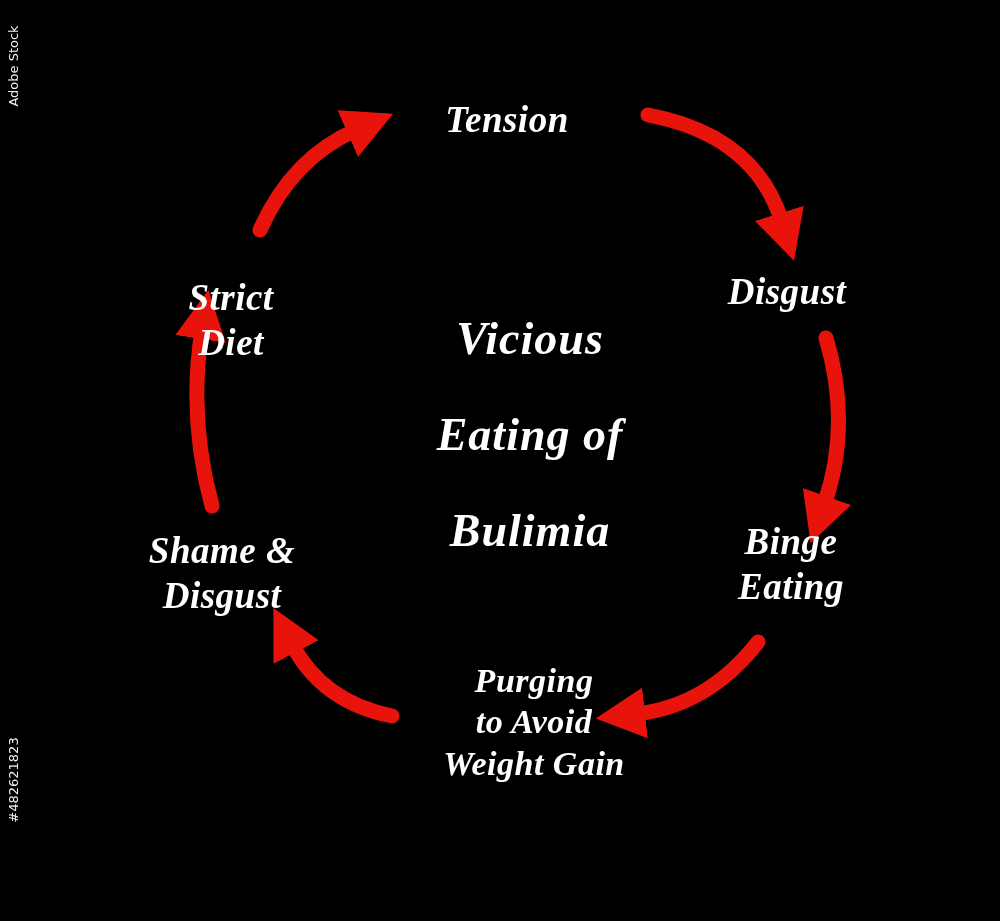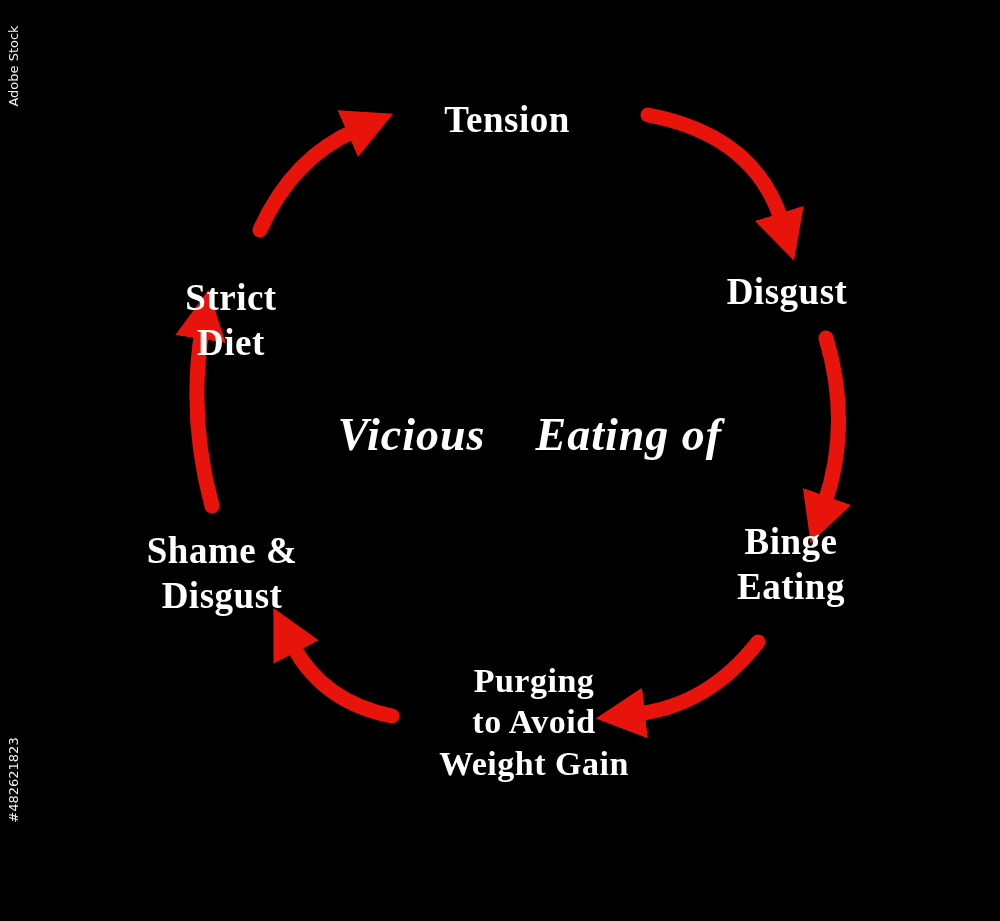--- a/index.html
+++ b/index.html
@@ -12,38 +12,40 @@
   body{
     background:var(--background);
     font-family:"Liberation Serif","DejaVu Serif",serif;
     position:relative;
   }
   .stage{
     position:absolute;
     transform:translate(-50%,-50%);
     color:var(--text);
     font-weight:bold;
+    font-style:italic;
     font-size:37px;
     line-height:1.22;
     text-align:center;
     white-space:pre-line;
     letter-spacing:0.5px;
   }
   .stage.small{font-size:34px;margin-left:34px;}
   #node-tension{left:507px;top:120px;}
   #node-craving{left:787px;top:292px;}
   #node-binge{left:791px;top:564px;}
   #node-purging{left:500px;top:722px;}
   #node-shame{left:222px;top:573px;text-align:center;}
   #node-strict{left:231px;top:272px;margin-top:48px;}
   .center-title{
     position:absolute;
     left:530px;top:435px;
     transform:translate(-50%,-50%);
     display:flex;
+    flex-direction:column;
     align-items:center;
     gap:50px;
     color:var(--text);
     font-weight:bold;
     font-style:italic;
     font-size:46px;
     line-height:1;
     text-align:center;
     letter-spacing:1px;
   }
@@ -84,20 +86,21 @@
     <path class="arrow" d="M826,338 Q852,425 824,505" marker-end="url(#ah)"></path>
     <path class="arrow" d="M758,642 Q708,706 636,714" marker-end="url(#ah)"></path>
     <path class="arrow" d="M392,716 Q322,702 292,644" marker-end="url(#ah)"></path>
     <path class="arrow" d="M212,506 Q188,418 202,330" marker-end="url(#ah)"></path>
     <path class="arrow" d="M260,230 Q292,158 356,130" marker-end="url(#ah)"></path>
   </svg>
 
   <div class="center-title">
     <span>Vicious</span>
     <span>Eating of</span>
+    <span>Bulimia</span>
   </div>
 
   <div class="stage" id="node-tension">Tension</div>
   <div class="stage" id="node-craving">Disgust</div>
   <div class="stage" id="node-binge">Binge
 Eating</div>
   <div class="stage small" id="node-purging">Purging
 to Avoid
 Weight Gain</div>
   <div class="stage" id="node-shame">Shame &amp;

